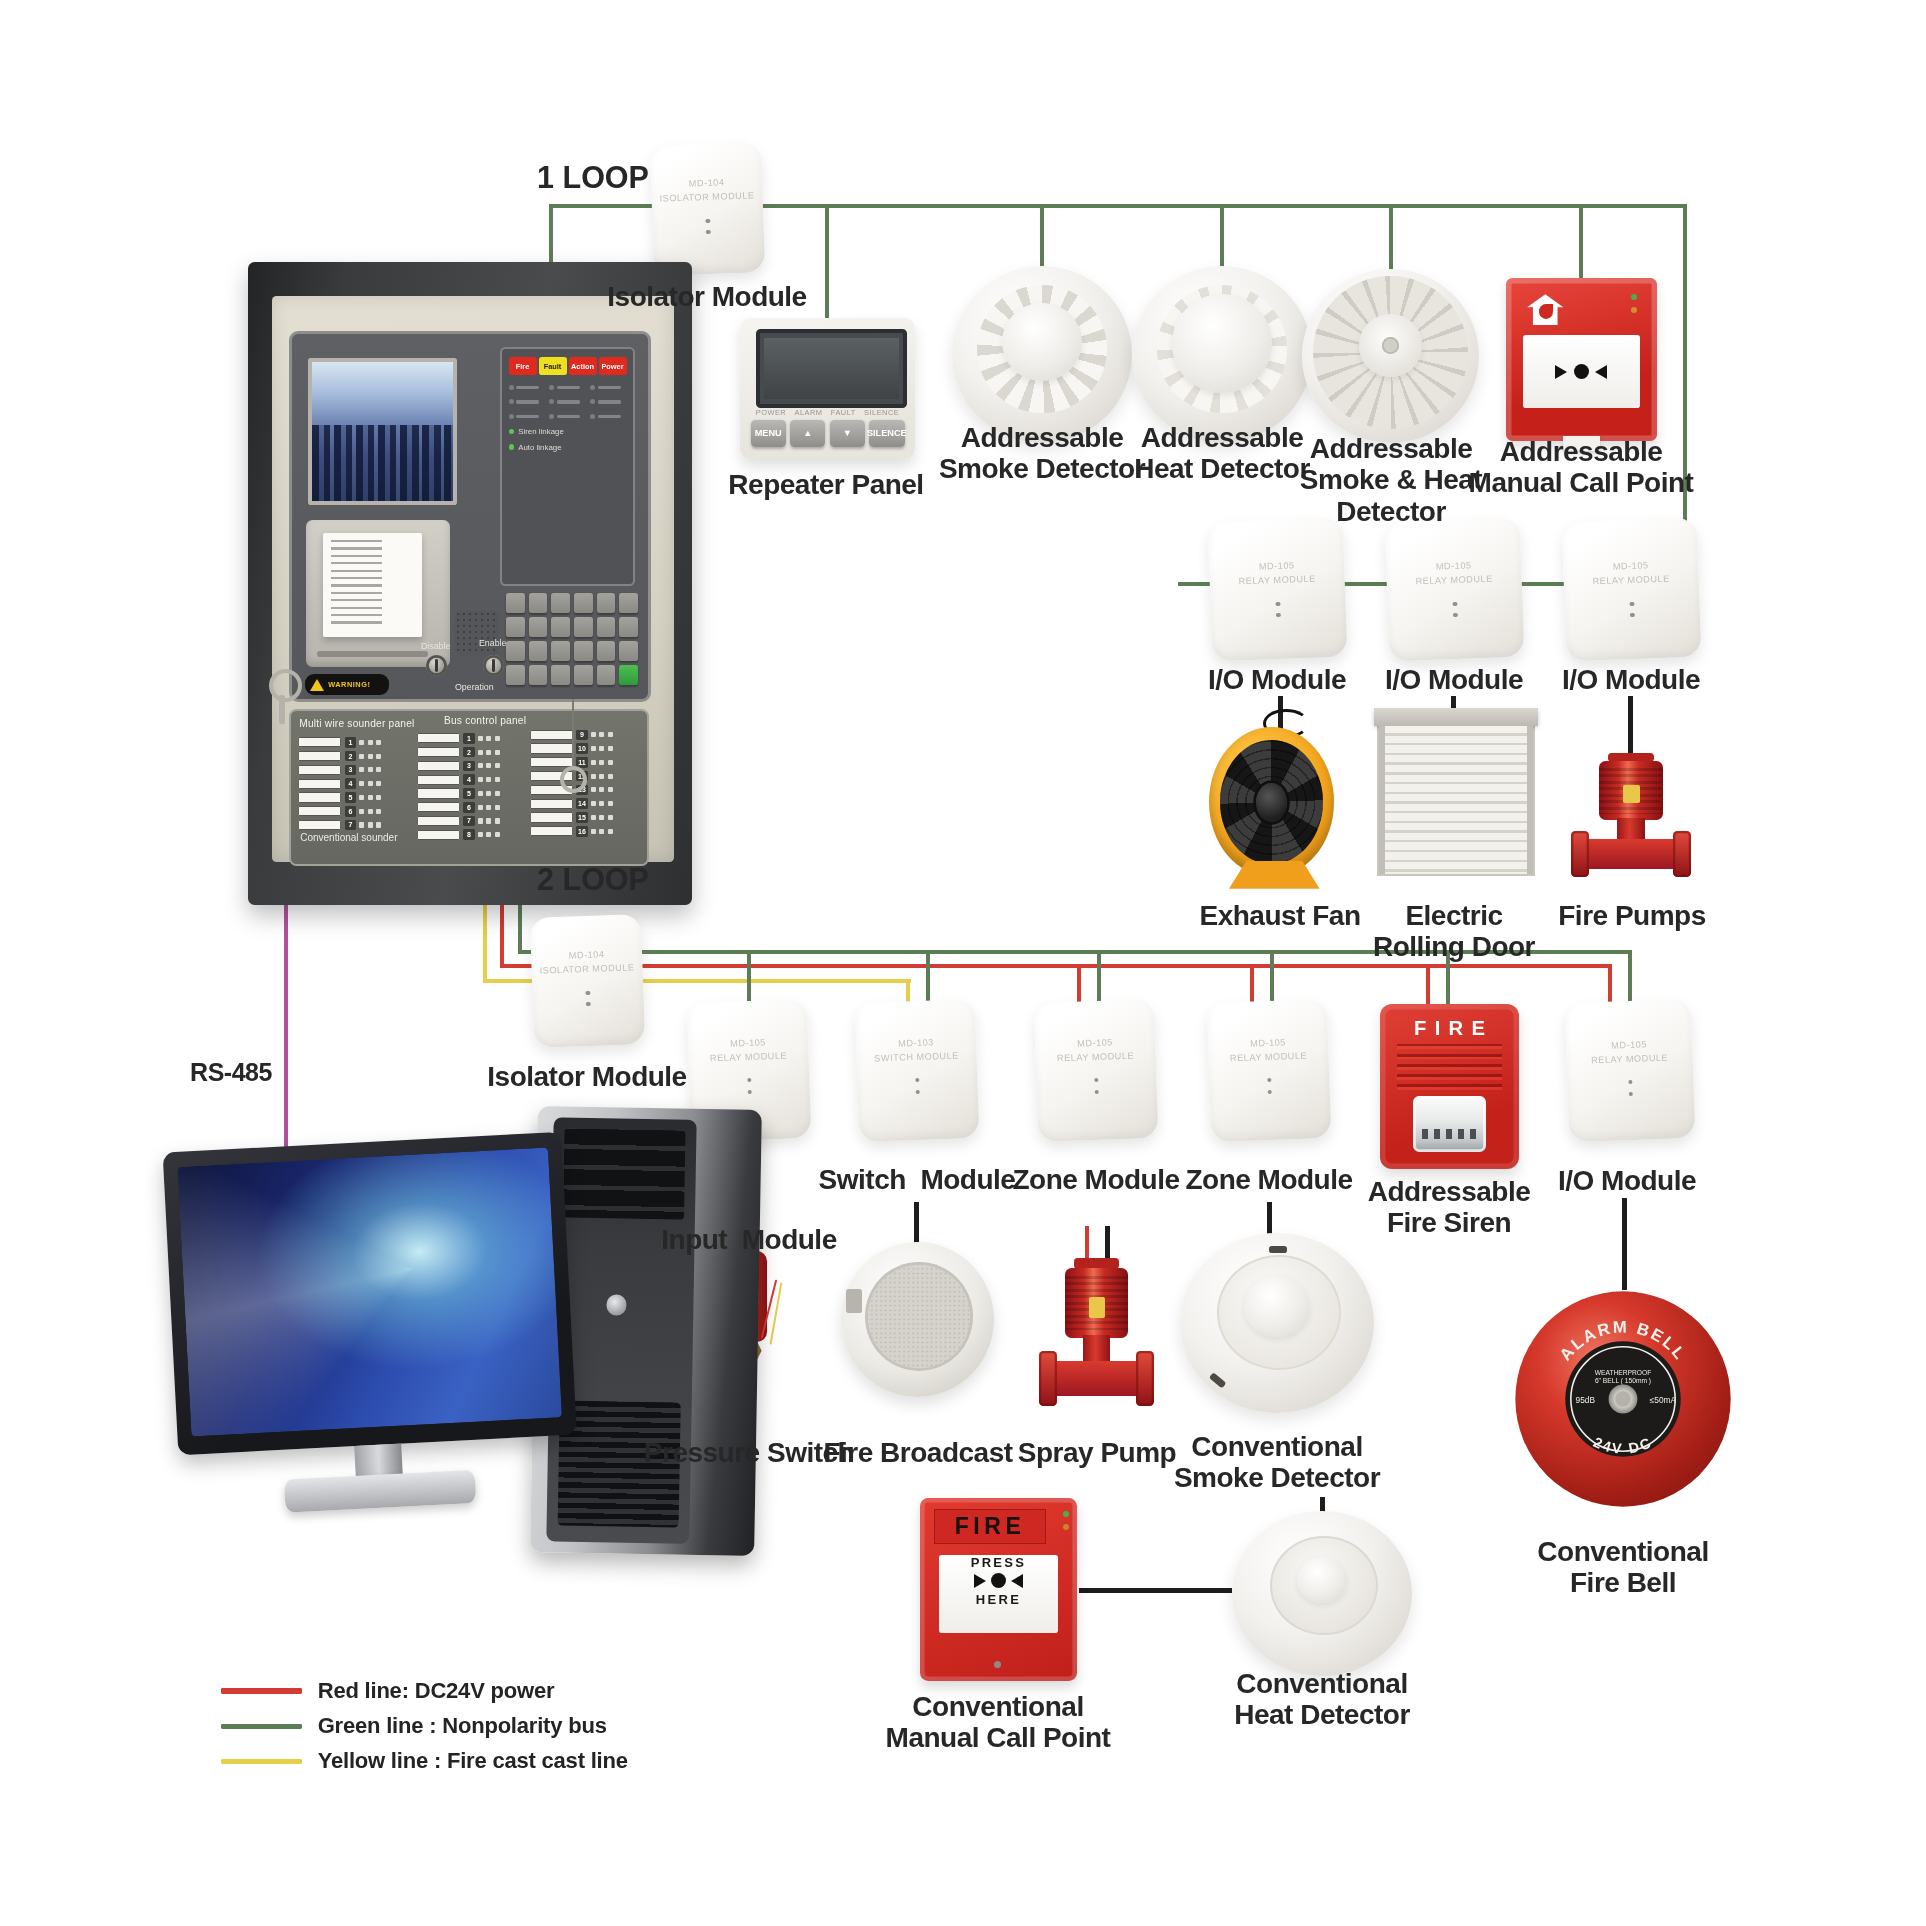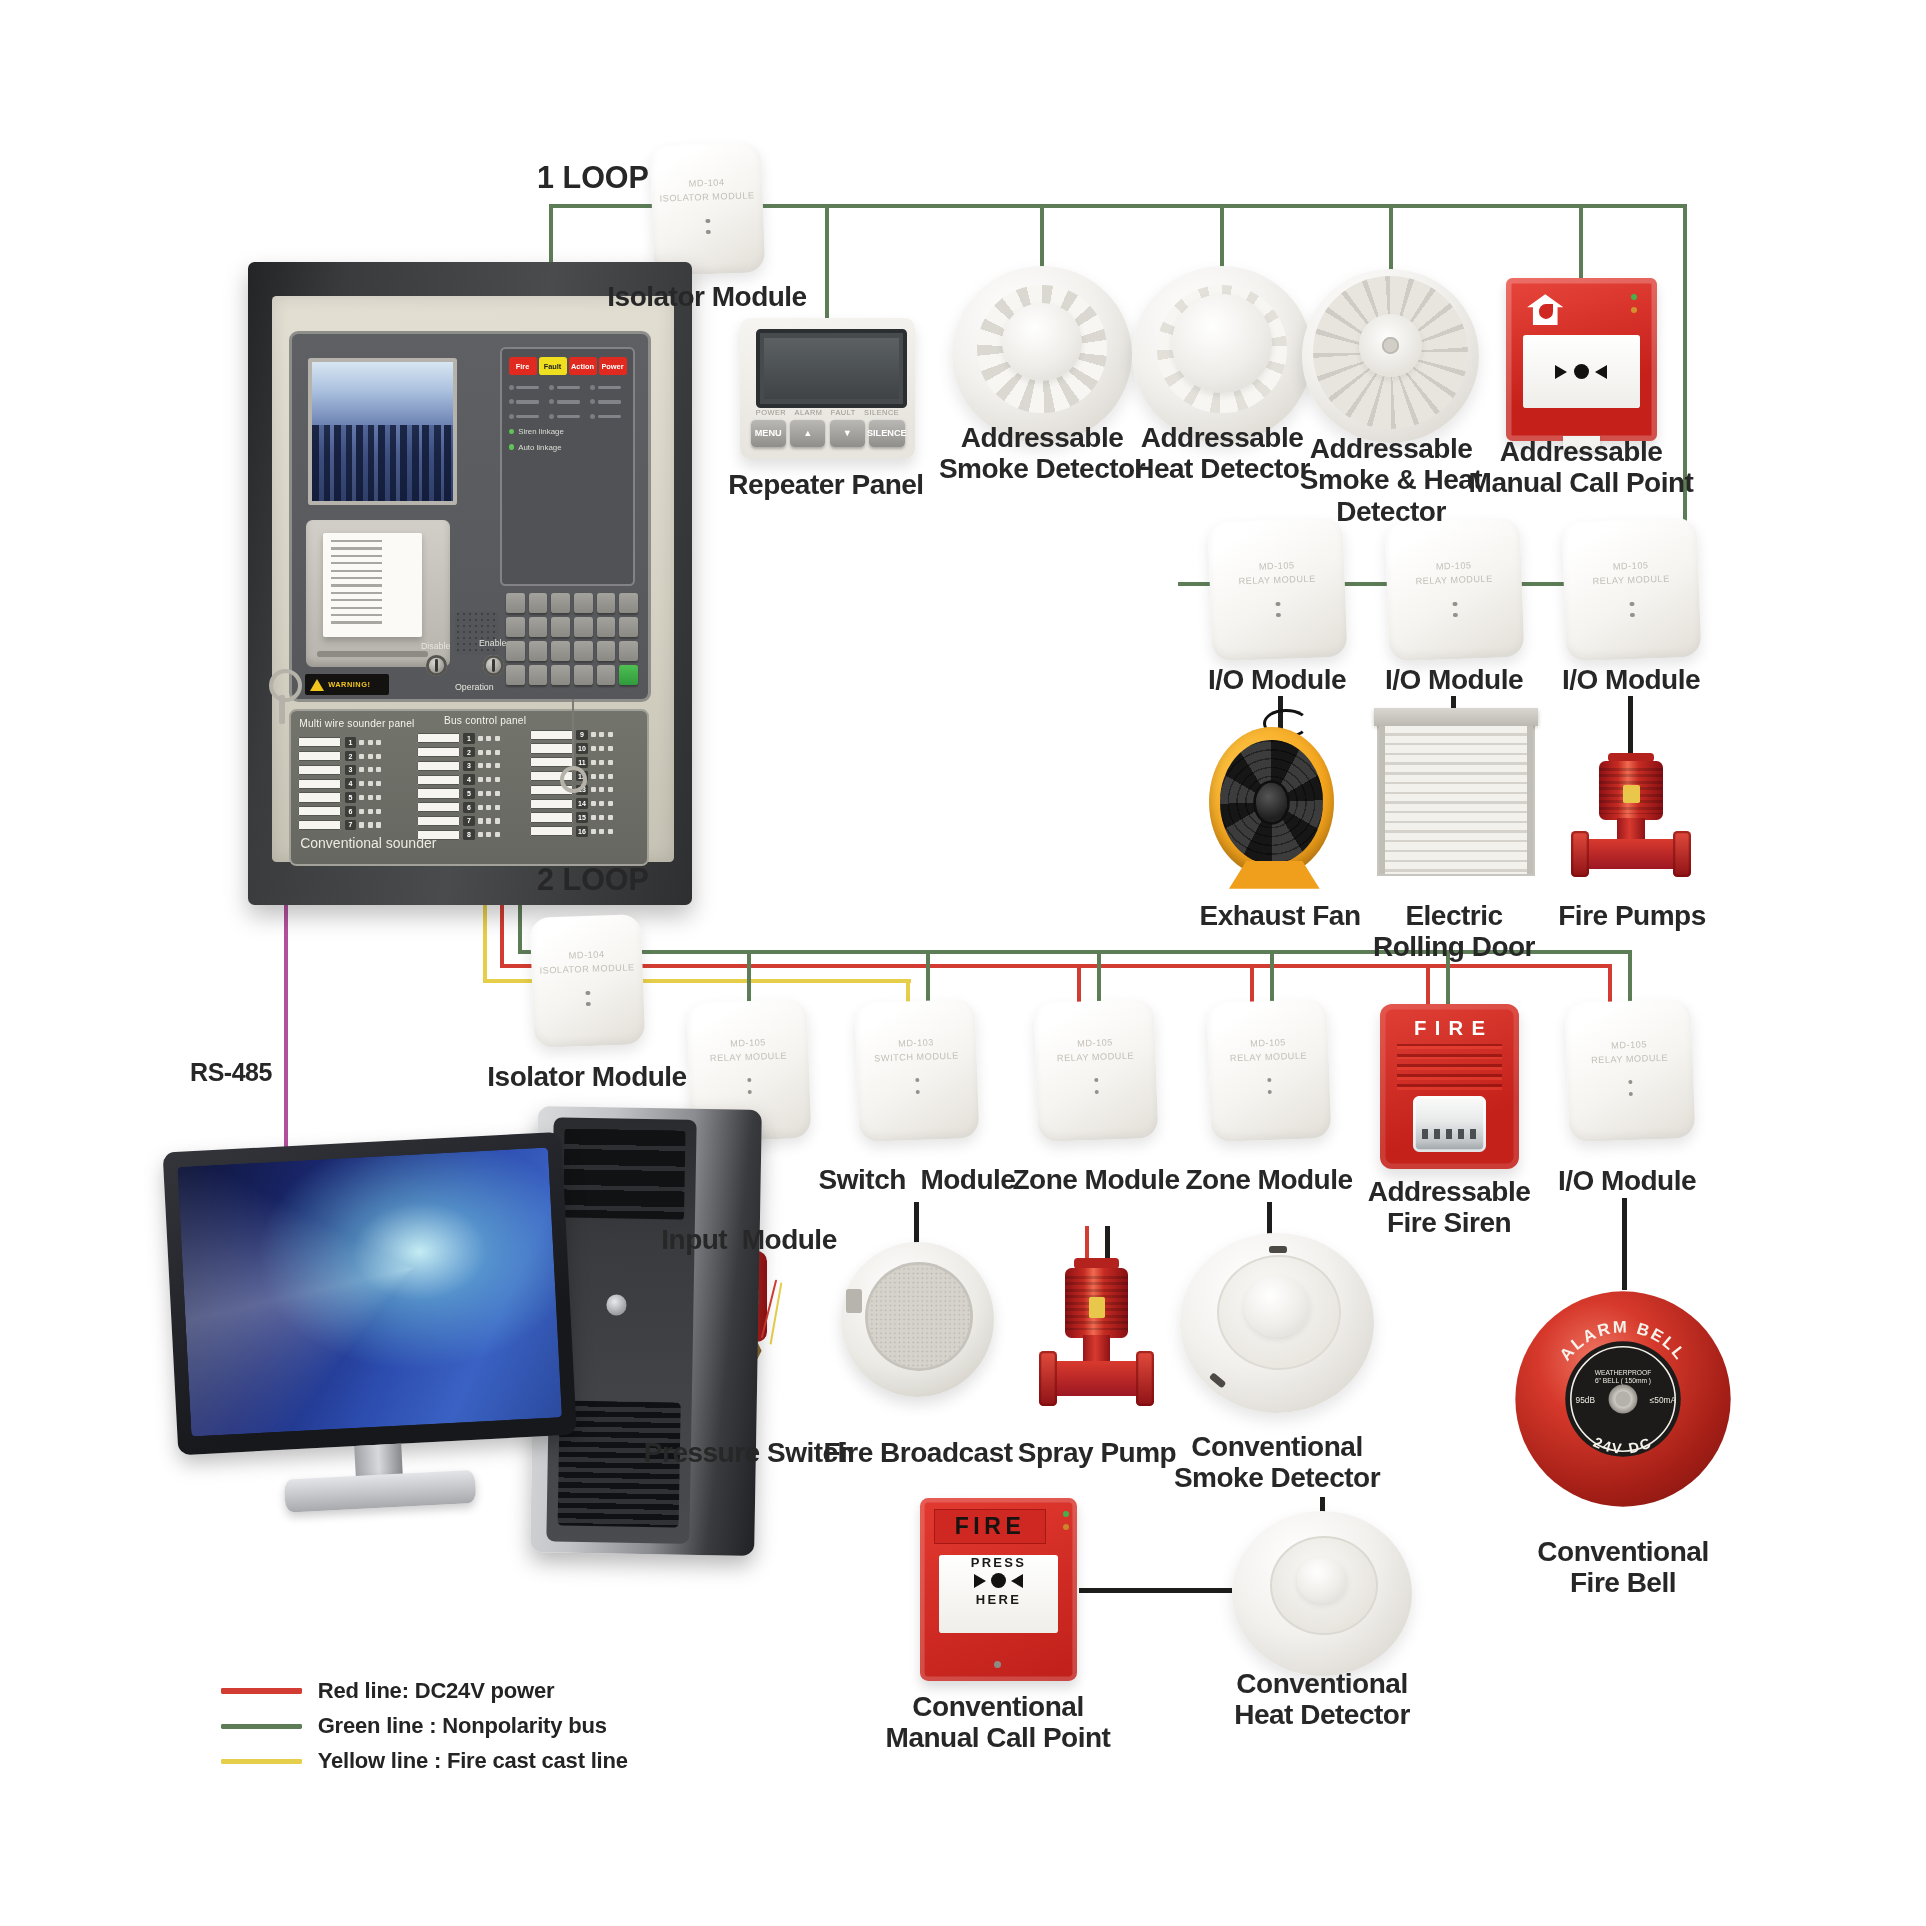--- a/index.html
+++ b/index.html
@@ -104,34 +104,34 @@
   .speak{position:absolute;left:163px;top:277px;width:44px;height:44px;border-radius:6.5px;
     background-color:#55565a;background-image:radial-gradient(#3f4042 0.8px,transparent 1.2px);background-size:6px 6px}
   .keypad{position:absolute;left:214px;top:259px;width:132px;height:92px;display:grid;
     grid-template-columns:repeat(6,1fr);gap:4.2px}
   .keypad span{background:linear-gradient(180deg,#a3a29c,#8a8983);border-radius:2.8px;box-shadow:0 1.4px 1.8px rgba(0,0,0,.3)}
   .keypad span:last-child{background:linear-gradient(180deg,#4fbf52,#2f9a3c)}
   .ksw{position:absolute;width:21px;height:21px;border-radius:50%;
     background:radial-gradient(circle at 40% 35%,#d8d6d0,#8e8c86 70%);box-shadow:inset 0 0 0 2.8px #55534e}
   .ksw:after{content:"";position:absolute;left:42%;top:18%;width:16%;height:64%;background:#3a3835;border-radius:1.4px}
   .ktext{position:absolute;font-size:8.8px;color:#e6e5df}
-  .warn{position:absolute;left:13px;top:340px;width:84px;height:21px;background:#141210;border-radius:2px;
+  .warn{position:absolute;left:13px;top:340px;width:84px;height:21px;background:#141210;border-radius:9px;
     display:flex;align-items:center;gap:4.6px;padding:0 4.6px;box-sizing:border-box}
   .tri{width:0;height:0;border-left:7px solid transparent;border-right:7px solid transparent;border-bottom:12.5px solid #f2c51d}
   .wt{font-size:7.4px;font-weight:700;color:#f2c51d;letter-spacing:0.5px}
   .plateB{position:absolute;left:41px;top:447px;width:356px;height:153px;
     background:linear-gradient(180deg,#73746c,#666760);border:2.8px solid #a2a29a;border-radius:7.4px;color:#f2f1ea}
   .pb-title{position:absolute;font-size:10.2px;color:#f4f3ec;letter-spacing:0.2px}
   .pb-col{position:absolute;display:flex;flex-direction:column;gap:3.2px}
   .crow{display:flex;align-items:center;gap:3.2px}
   .crow .slot{width:43px;height:10.2px;background:#f6f5f0;border-radius:1.4px;box-shadow:inset 0 0 0 0.9px #55564f}
   .crow .nchip{min-width:11.6px;height:10.6px;background:#3c3d39;color:#fff;font-size:7px;font-weight:700;
     display:flex;align-items:center;justify-content:center;border-radius:1.4px}
   .crow .mb{width:5.1px;height:5.1px;background:#dddcd6;border-radius:0.9px}
-  .pb-foot{position:absolute;left:9.2px;bottom:13px;font-size:14px;color:#eceae2}
+  .pb-foot{position:absolute;left:9.2px;bottom:21px;font-size:10px;color:#eceae2}
   .keyring{position:absolute;width:25px;height:25px;border-radius:50%;border:4.2px solid #b5b2aa}
   .keybit{position:absolute;width:6.5px;height:29px;background:#b5b2aa;border-radius:1.8px}
   .hk-line{position:absolute;width:2.3px;height:69px;background:#7c7a74}
 
   
   .fan{position:absolute;z-index:2}
   .fan i{display:block;position:absolute}
   .f-cord{left:38%;top:-9%;width:28%;height:14%;border:3.7px solid #111;border-radius:50%;border-right-color:transparent}
   .f-ring{left:0;top:2%;width:88%;height:92%;border-radius:50%;
     background:radial-gradient(circle at 35% 30%,#fdc84a,#f5a51d 55%,#d98b12);box-shadow:inset 0 -6.5px 12px rgba(0,0,0,.25)}

